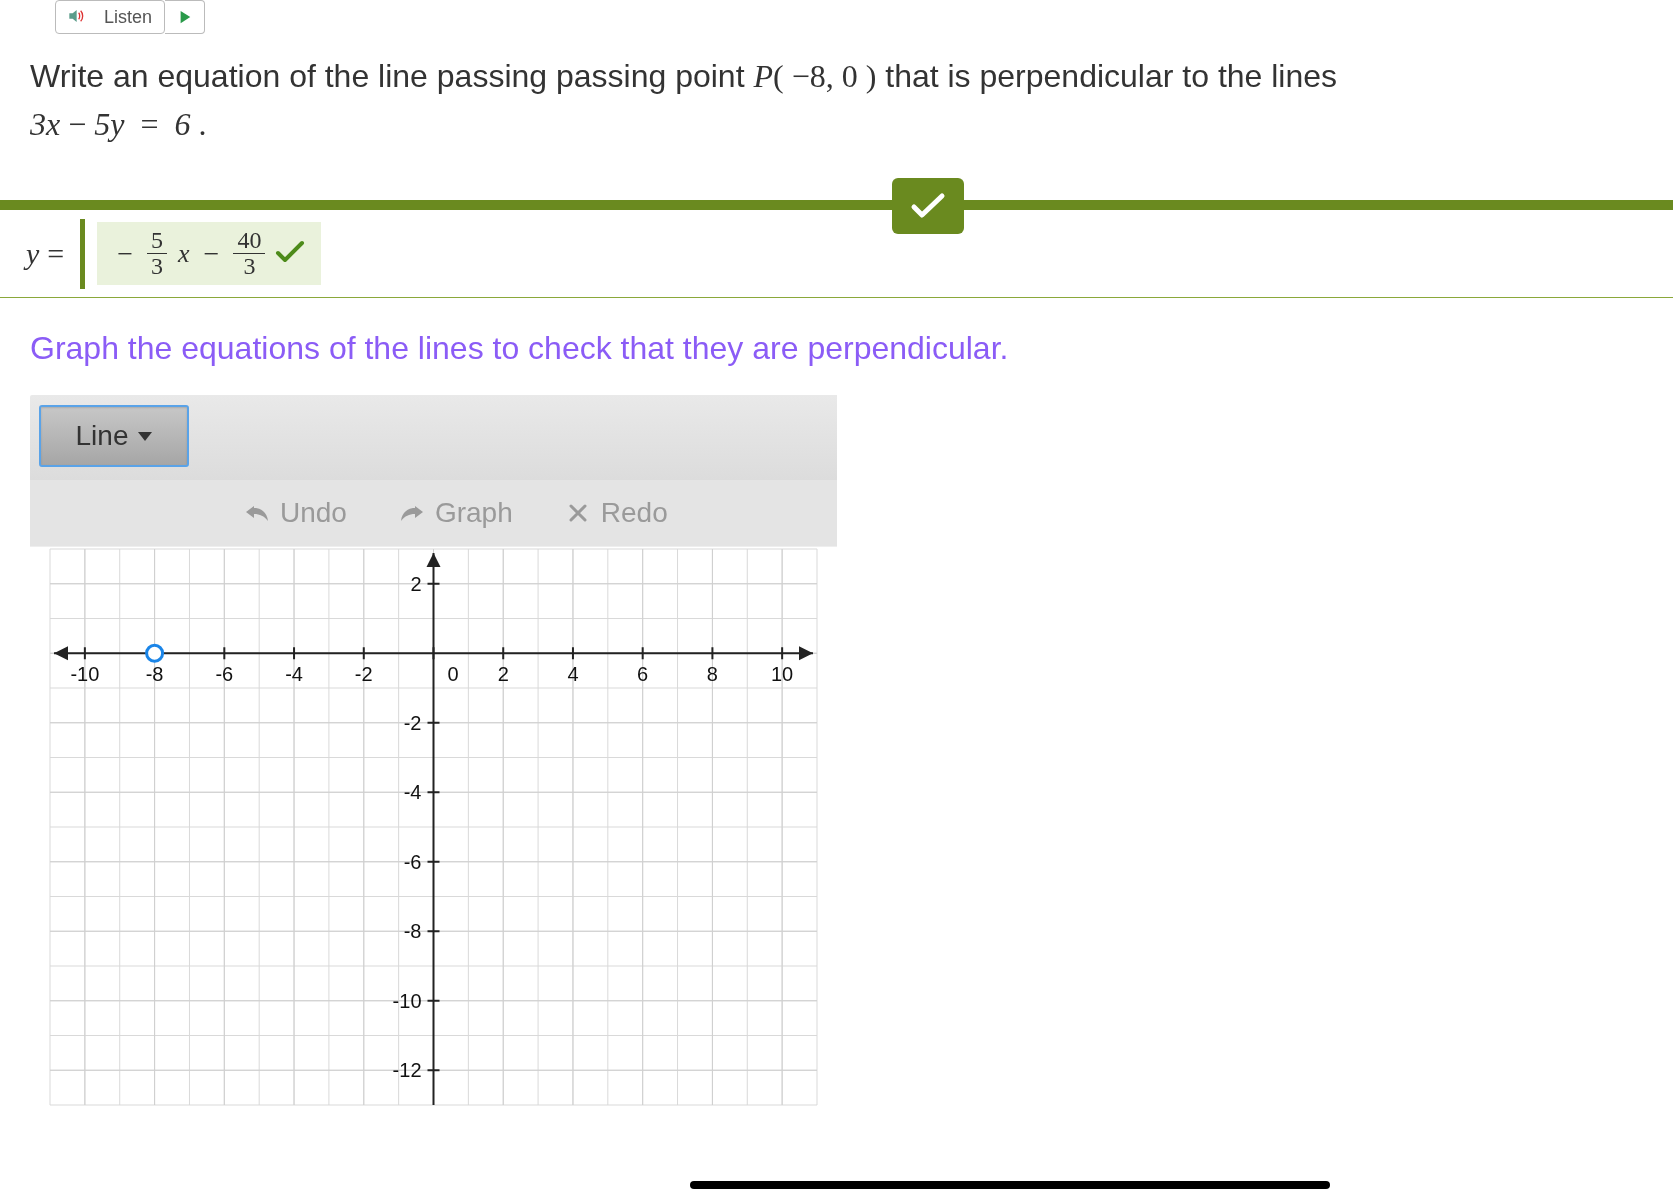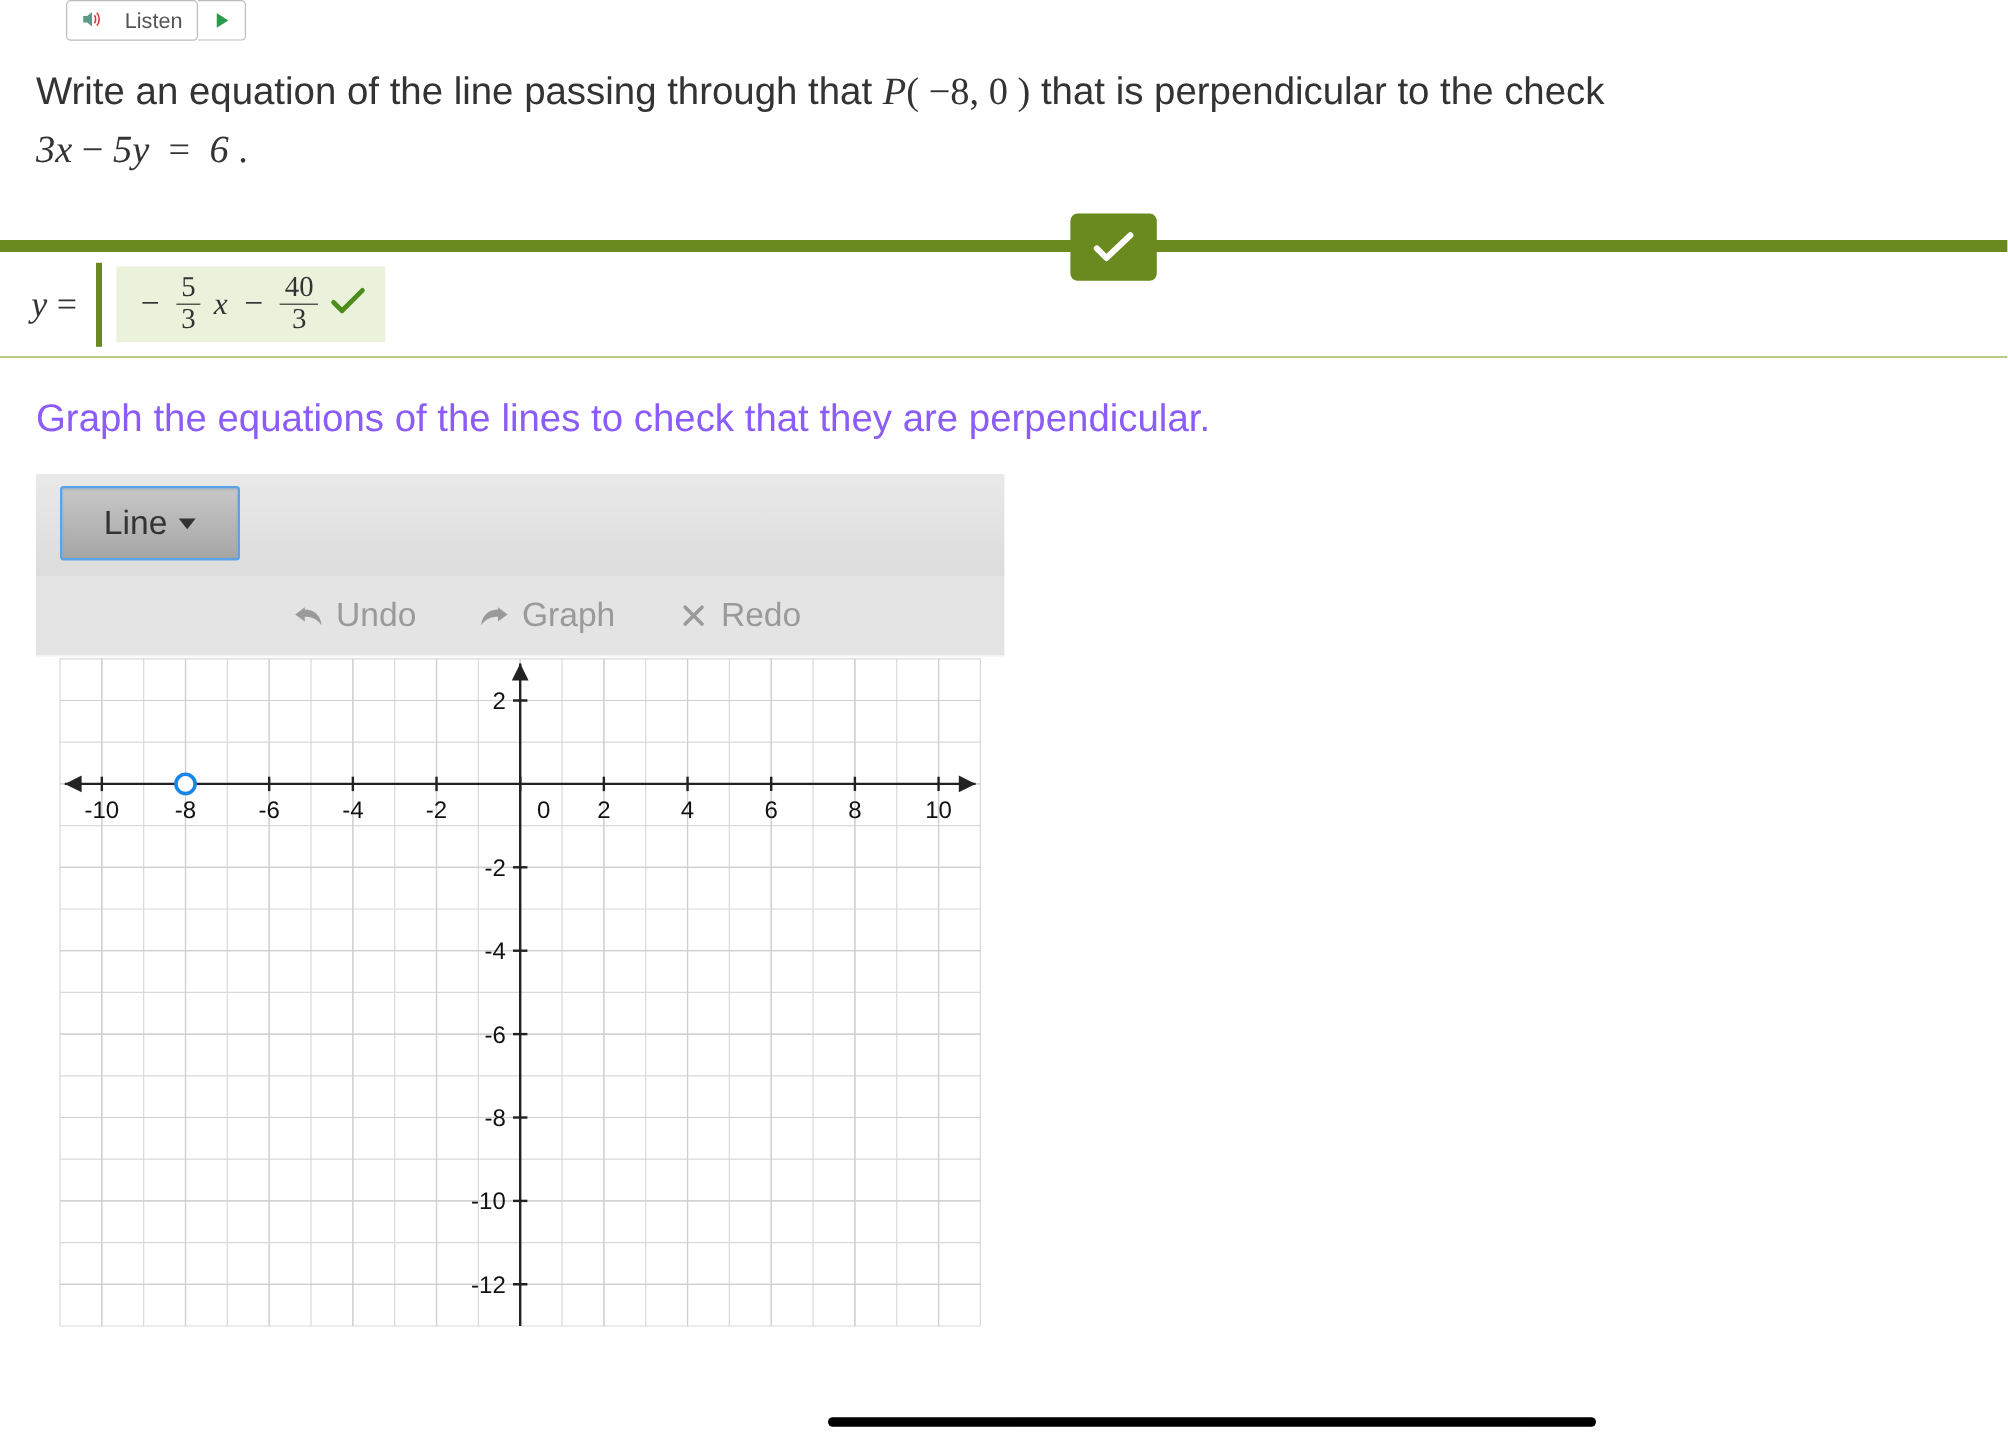--- a/index.html
+++ b/index.html
@@ -138,21 +138,21 @@
     margin: 28px 0 0 30px;
     width: 807px;
     position: relative;
   }
   .tool-top {
     background: linear-gradient(#e9e9e9, #dcdcdc);
     height: 85px;
     border-top-left-radius: 2px;
     display: flex;
     align-items: flex-start;
-    padding: 10px 0 0 20px;
+    padding: 10px 0 0 9px;
   }
   .line-dropdown {
     background: linear-gradient(#c7c7c7, #a6a6a6);
     border: 2px solid #5aa3e8;
     border-radius: 3px;
     height: 62px;
     width: 150px;
     display: flex;
     align-items: center;
     justify-content: center;
@@ -226,21 +226,21 @@
     <span>Listen</span>
   </div>
   <div class="play-btn">
     <svg viewBox="0 0 16 16">
       <path d="M3 1l11 7-11 7z" fill="#2a9a4a"></path>
     </svg>
   </div>
 </div>
 
 <div class="question">
-  <span>Write an equation of the line passing through that </span><span class="math"><span>P</span><span class="mathrm">( −8, 0 )</span></span><span> that is perpendicular to the check</span><br>
+  <span>Write an equation of the line passing passing point </span><span class="math"><span>P</span><span class="mathrm">( −8, 0 )</span></span><span> that is perpendicular to the lines</span><br>
   <span class="math" style="font-size:32px;">3<span>x</span> <span class="mathrm">−</span> 5<span>y</span>&nbsp; <span class="mathrm">=</span> &nbsp;6 </span><span style="font-family:'Times New Roman',serif;">.</span>
 </div>
 
 <div class="answer-strip">
   <div class="answer-bar">
     <div class="answer-badge">
       <svg viewBox="0 0 36 28">
         <path d="M4 15l8 8L32 4" fill="none" stroke="#fff" stroke-width="5" stroke-linecap="round" stroke-linejoin="round"></path>
       </svg>
     </div>

